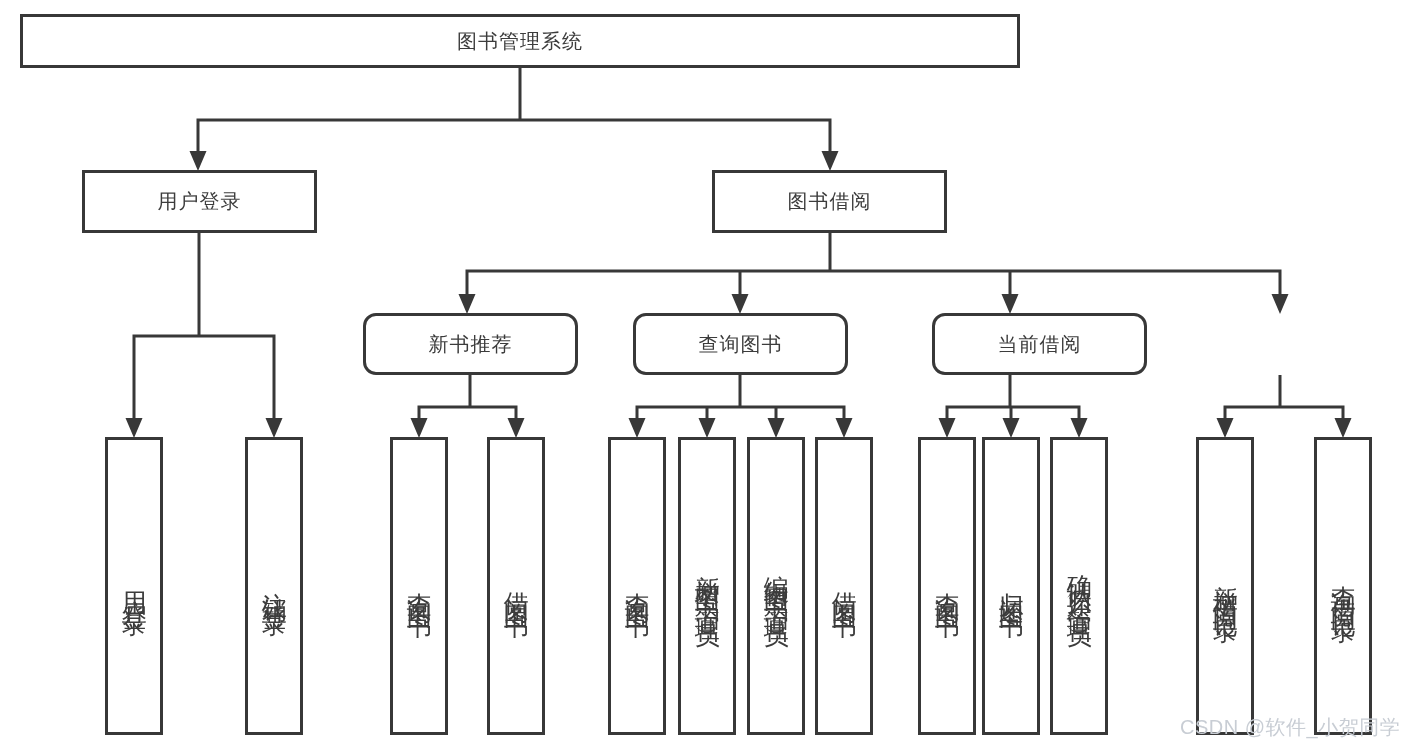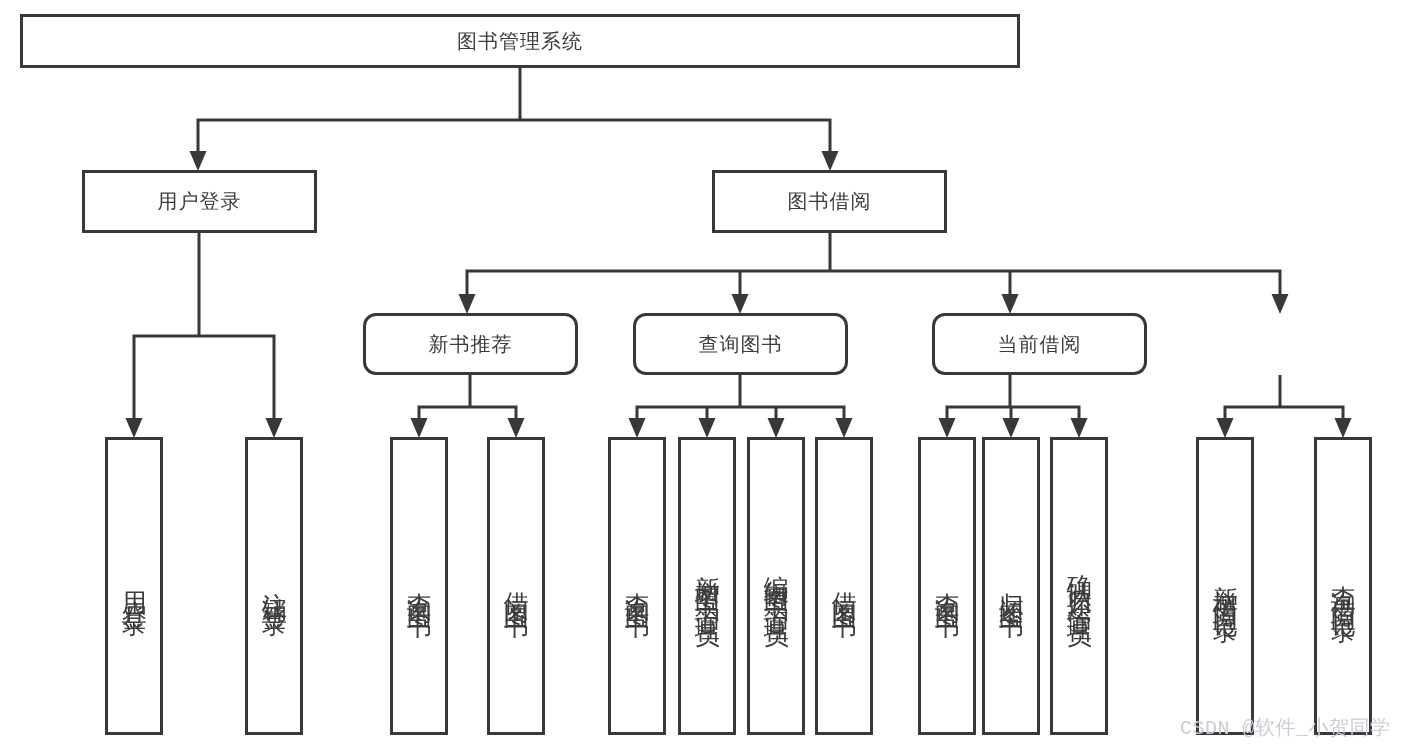--- a/index.html
+++ b/index.html
@@ -61,21 +61,20 @@
     white-space: nowrap;
   }
   .watermark {
     position: absolute;
     left: 1180px; top: 714px;
     font-size: 20px;
     letter-spacing: 0.5px;
     color: #c8cdd4;
     z-index: 5;
     white-space: nowrap;
-    font-family: Liberation Mono, monospace;
   }
 </style>
 </head>
 <body>
 
 <div class="canvas">
 
   <svg class="connectors" viewBox="0 0 1405 747" xmlns="http://www.w3.org/2000/svg">
 
     <path fill="none" stroke="#383838" stroke-width="3" d="M520 68 V121 M196.5 120 H831.5 M198 120 V153 M830 120 V153"></path>

